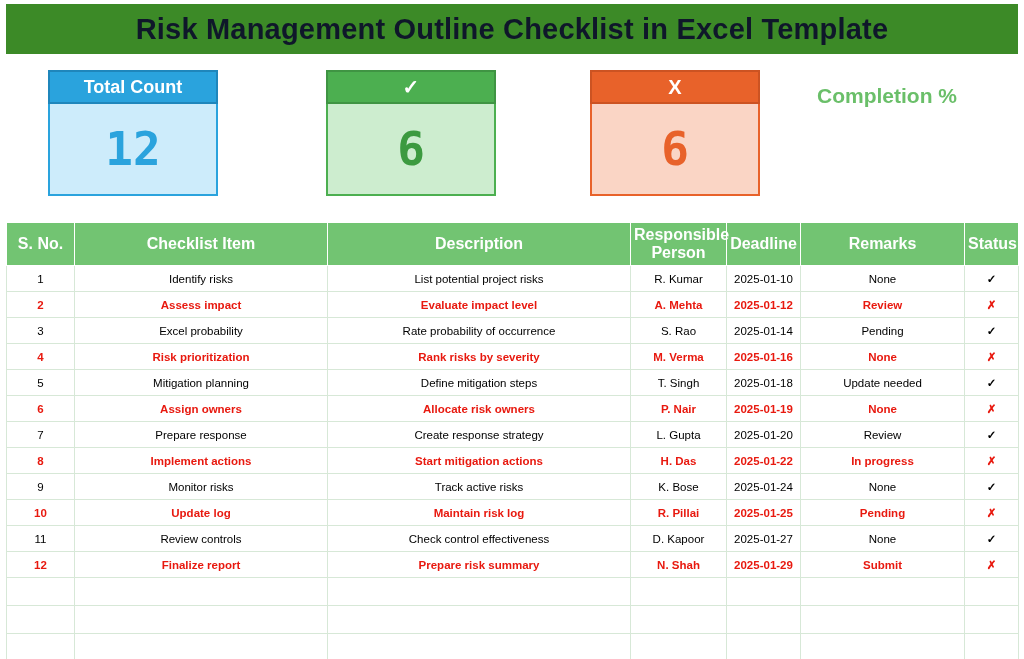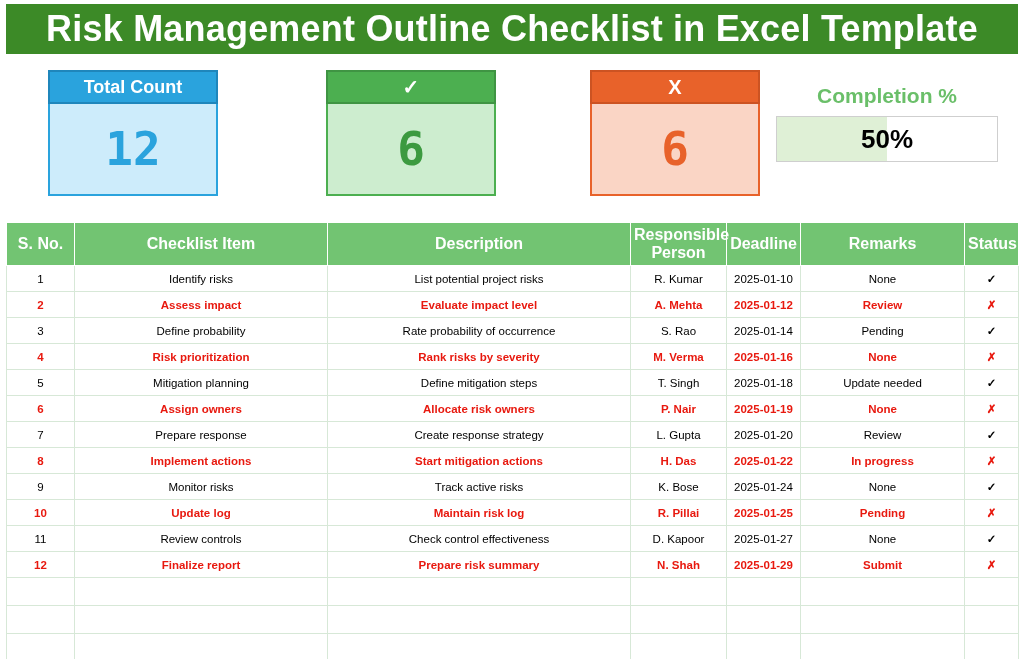--- a/index.html
+++ b/index.html
@@ -24,22 +24,22 @@
   
   .title-bar {
     margin: 4px 6px 0 6px;
     height: 50px;
     background: #3c8a27;
     display: flex;
     align-items: center;
     justify-content: center;
   }
   .title-bar .title-text {
-    color: #ffffff;
-    font-size: 36px;
+    color: #0f172a;
+    font-size: 29px;
     font-weight: bold;
     letter-spacing: 0.2px;
     white-space: nowrap;
   }
 
   
   .kpi-row {
     position: relative;
     height: 150px;
     margin: 8px 6px 0 6px;
@@ -228,24 +228,20 @@
       <div class="kpi-value">6</div>
     </div>
 
     <div class="kpi kpi-open">
       <div class="kpi-head">X</div>
       <div class="kpi-value">6</div>
     </div>
 
     <div class="completion">
       <div class="completion-label">Completion %</div>
-      <div class="completion-box">
-        <div class="completion-fill" style="width: 50%;"></div>
-        <div class="completion-value">50%</div>
-      </div>
     </div>
 
   </div>
 
   <div class="table-wrap">
     <table class="checklist">
       <colgroup>
         <col class="c-sn">
           <col class="c-item">
           <col class="c-desc">
@@ -279,21 +275,21 @@
             <td>2</td>
             <td>Assess impact</td>
             <td>Evaluate impact level</td>
             <td>A. Mehta</td>
             <td>2025-01-12</td>
             <td>Review</td>
             <td class="status-no">✗</td>
           </tr>
           <tr>
             <td>3</td>
-            <td>Define probability</td>
+            <td>Excel probability</td>
             <td>Rate probability of occurrence</td>
             <td>S. Rao</td>
             <td>2025-01-14</td>
             <td>Pending</td>
             <td class="status-yes">✓</td>
           </tr>
           <tr class="alt">
             <td>4</td>
             <td>Risk prioritization</td>
             <td>Rank risks by severity</td>

